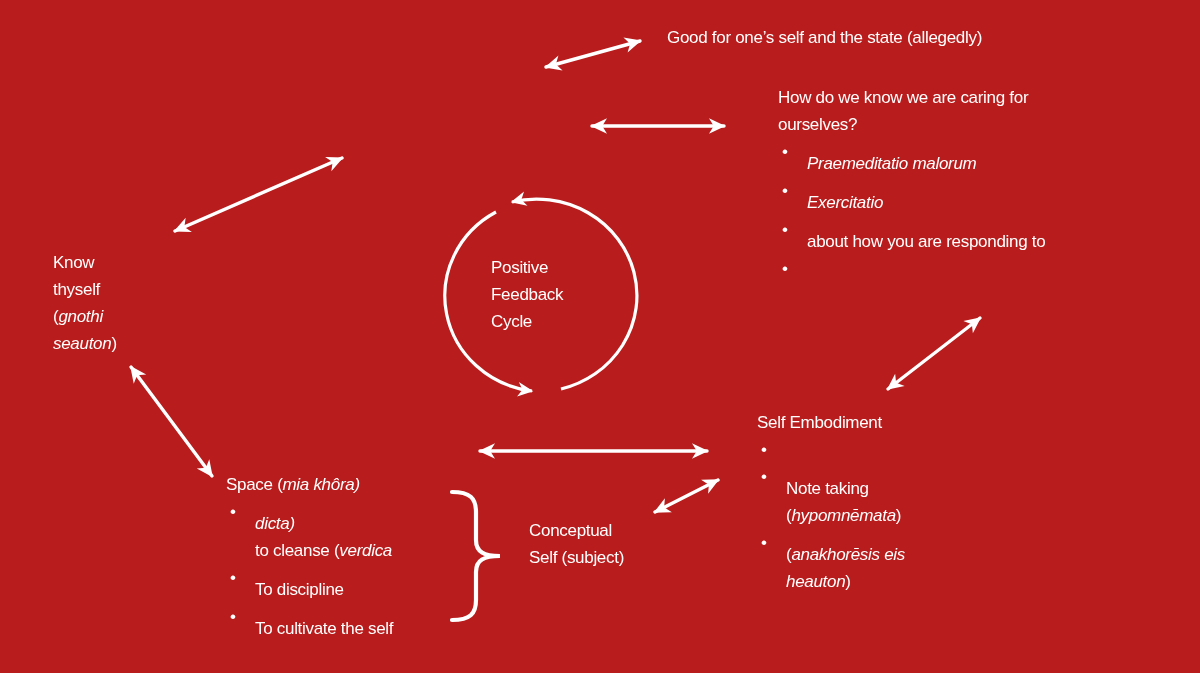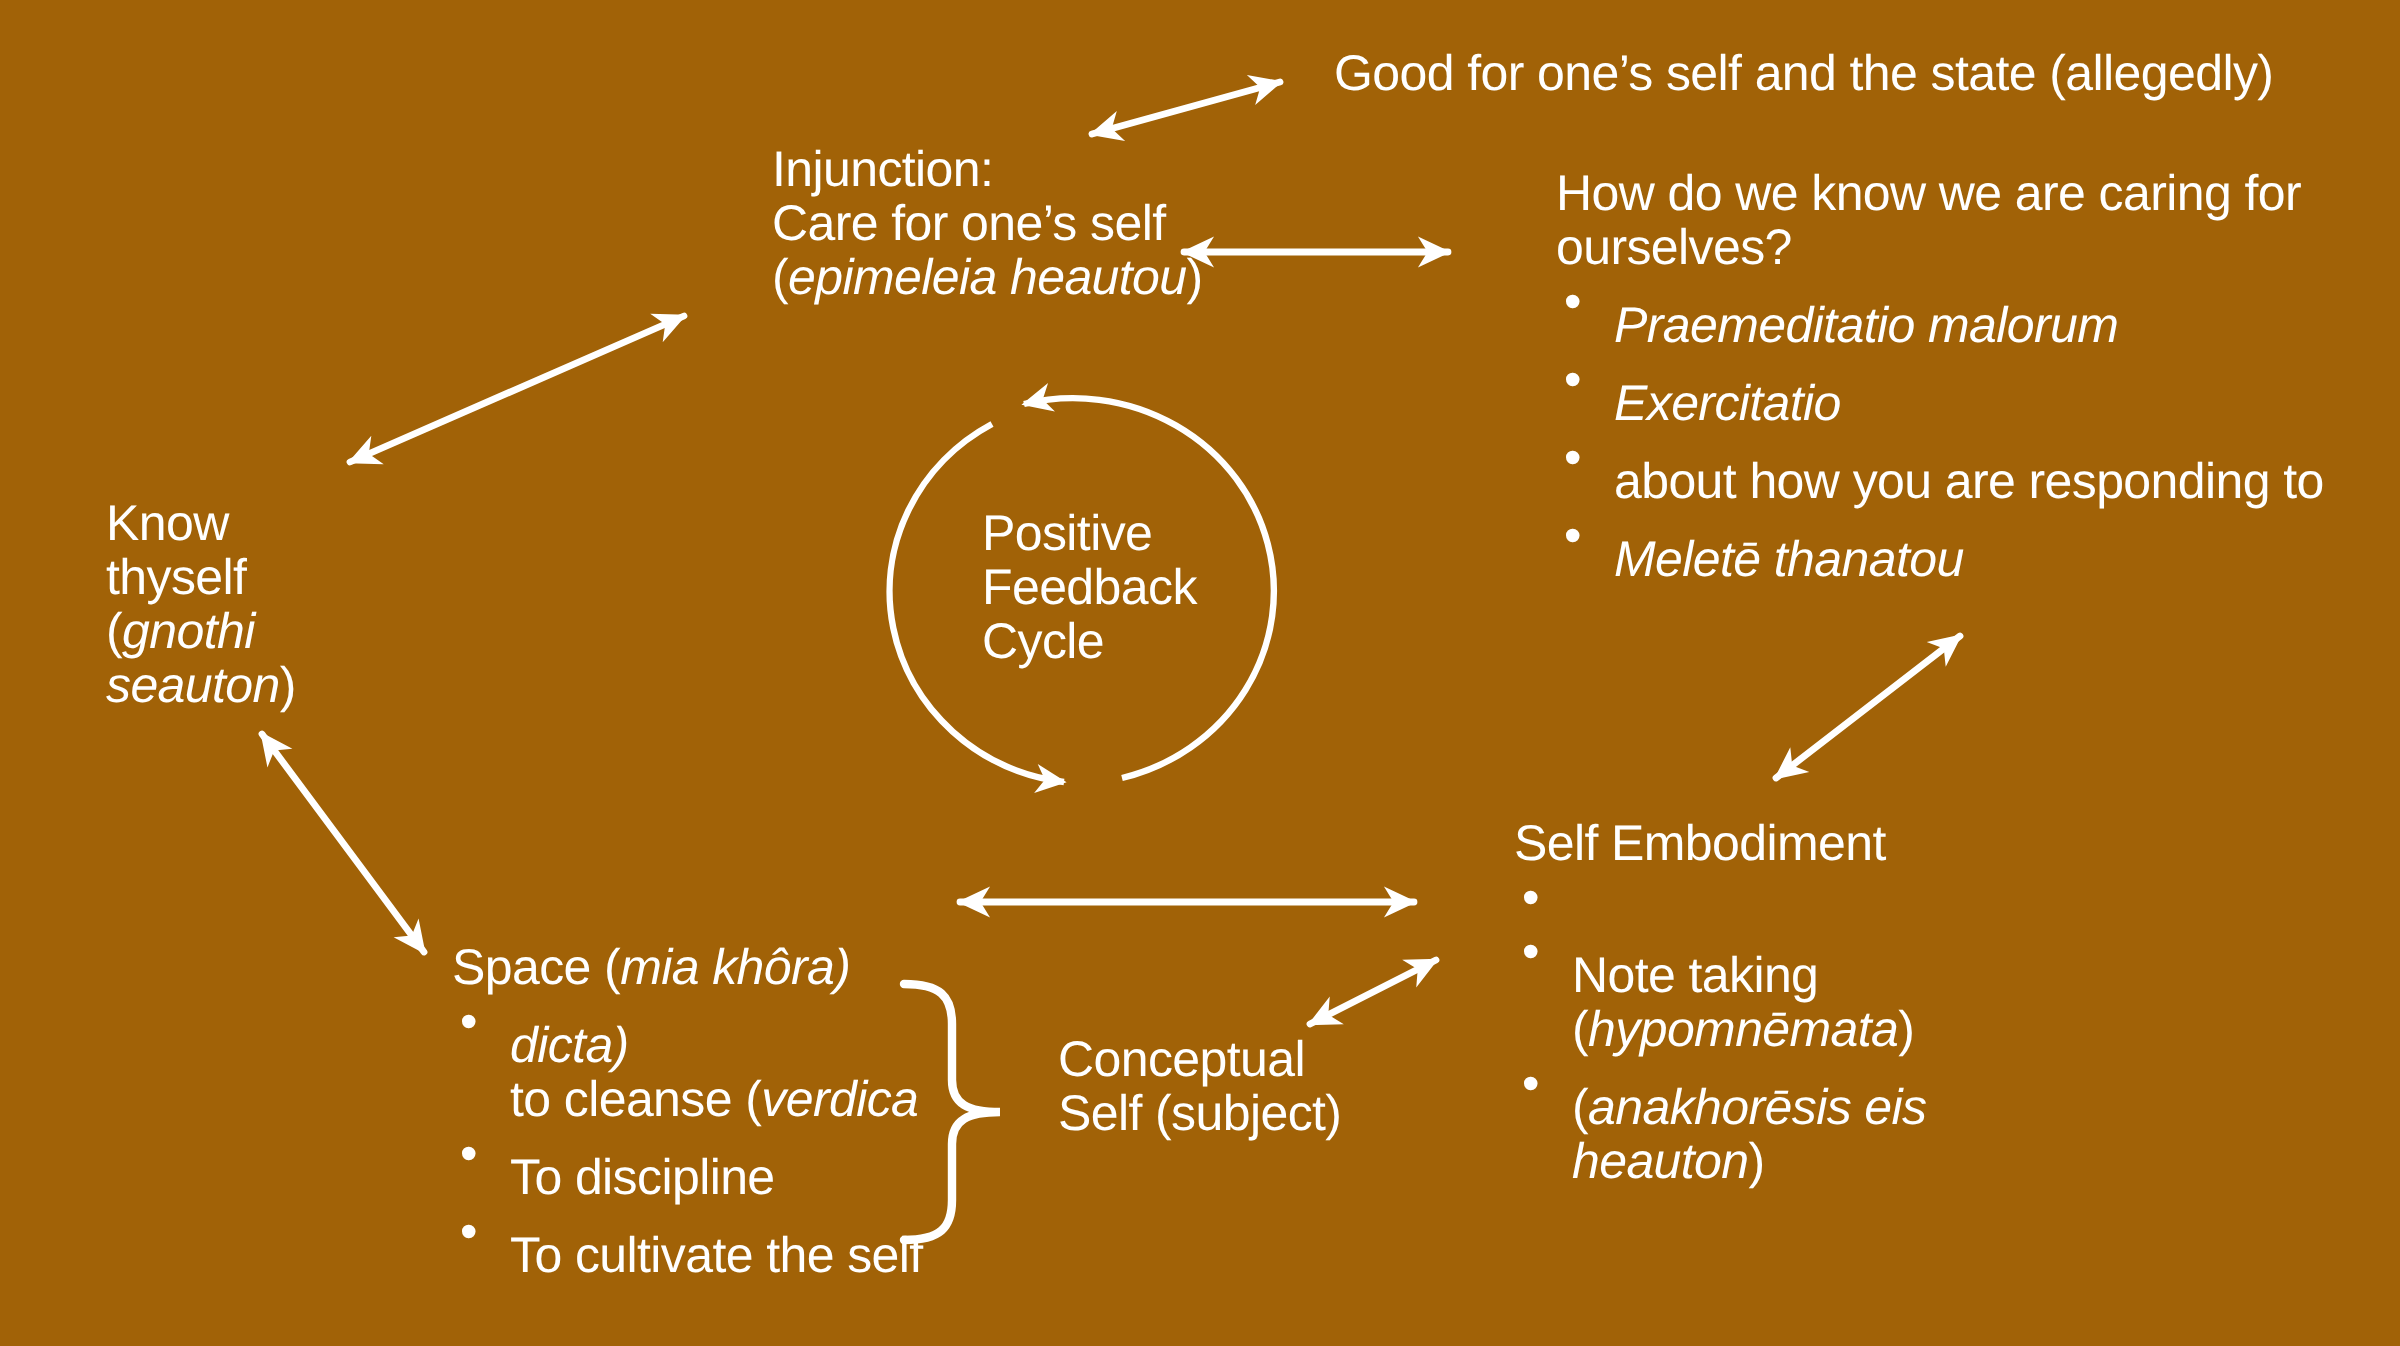--- a/index.html
+++ b/index.html
@@ -1,19 +1,19 @@
 <!DOCTYPE html>
 <html><head>
 <meta charset="utf-8">
 <style>
   html,body{margin:0;padding:0;background:#000;}
   .canvas{
-    position:relative;width:1200px;height:673px;background:#a16207;
+    position:relative;width:1200px;height:673px;background:#b91c1c;
     font-family:"Liberation Sans","DejaVu Sans",sans-serif;
-    color:#ffffff;font-size:25px;line-height:27px;letter-spacing:-0.3px;
+    color:#ffffff;font-size:17px;line-height:27px;letter-spacing:-0.3px;
     overflow:hidden;
   }
   .overlay{position:absolute;left:0;top:0;pointer-events:none;}
   .node{position:absolute;white-space:nowrap;}
   .ln{white-space:nowrap;}
   .it{font-style:italic;}
   .bullet{display:flex;}
   .dot{flex:0 0 29px;width:29px;padding-left:4px;box-sizing:border-box;}
   .btxt{flex:0 0 auto;margin-top:12px;}
   .arrow{stroke:#ffffff;stroke-width:3.4;stroke-linecap:round;}
@@ -43,25 +43,20 @@
     <path class="arc" d="M 561,389 A 100,96 0 1 0 512,202" marker-end="url(#ah)"></path>
     <path class="arc" d="M 496,212 A 100,96 0 0 0 532,391" marker-end="url(#ah)"></path>
 
     <path class="brace" d="M452,492 C470,492 476,498 476,512 L476,540 C476,552 484,556 500,556 C484,556 476,560 476,572 L476,600 C476,614 470,620 452,620"></path>
   </svg>
 
   <div class="node" style="left:667px;top:24px">
     <div class="ln"><span>Good for one’s self and the state (allegedly)</span></div>
   </div>
 
-  <div class="node" style="left:386px;top:72px">
-    <div class="ln"><span>Injunction:</span></div>
-    <div class="ln"><span>Care for one’s self</span></div>
-    <div class="ln"><span>(</span><span class="it">epimeleia heautou</span><span>)</span></div>
-  </div>
 
   <div class="node" style="left:778px;top:84px">
     <div class="ln"><span>How do we know we are caring for</span></div>
     <div class="ln"><span>ourselves?</span></div>
     <div class="bullet">
       <span class="dot">•</span>
       <div class="btxt">
           <div class="ln"><span class="it">Praemeditatio malorum</span></div>
         </div>
     </div>
@@ -72,23 +67,20 @@
         </div>
     </div>
     <div class="bullet">
       <span class="dot">•</span>
       <div class="btxt">
         <div class="ln"><span>about how you are responding to</span></div>
       </div>
     </div>
     <div class="bullet">
       <span class="dot">•</span>
-      <div class="btxt">
-          <div class="ln"><span class="it">Meletē thanatou</span></div>
-        </div>
     </div>
   </div>
 
   <div class="node" style="left:53px;top:249px">
     <div class="ln"><span>Know</span></div>
     <div class="ln"><span>thyself</span></div>
     <div class="ln"><span>(</span><span class="it">gnothi</span></div>
     <div class="ln"><span class="it">seauton</span><span>)</span></div>
   </div>
 

